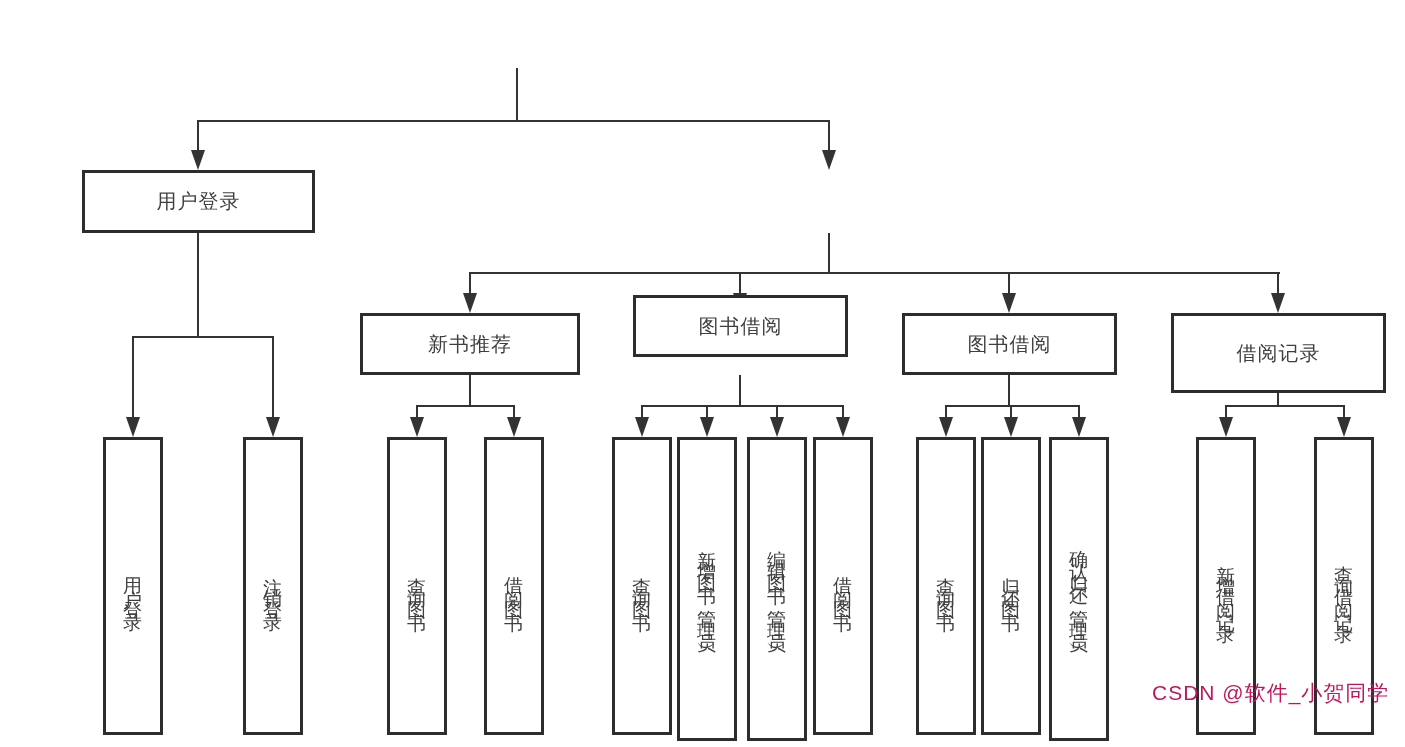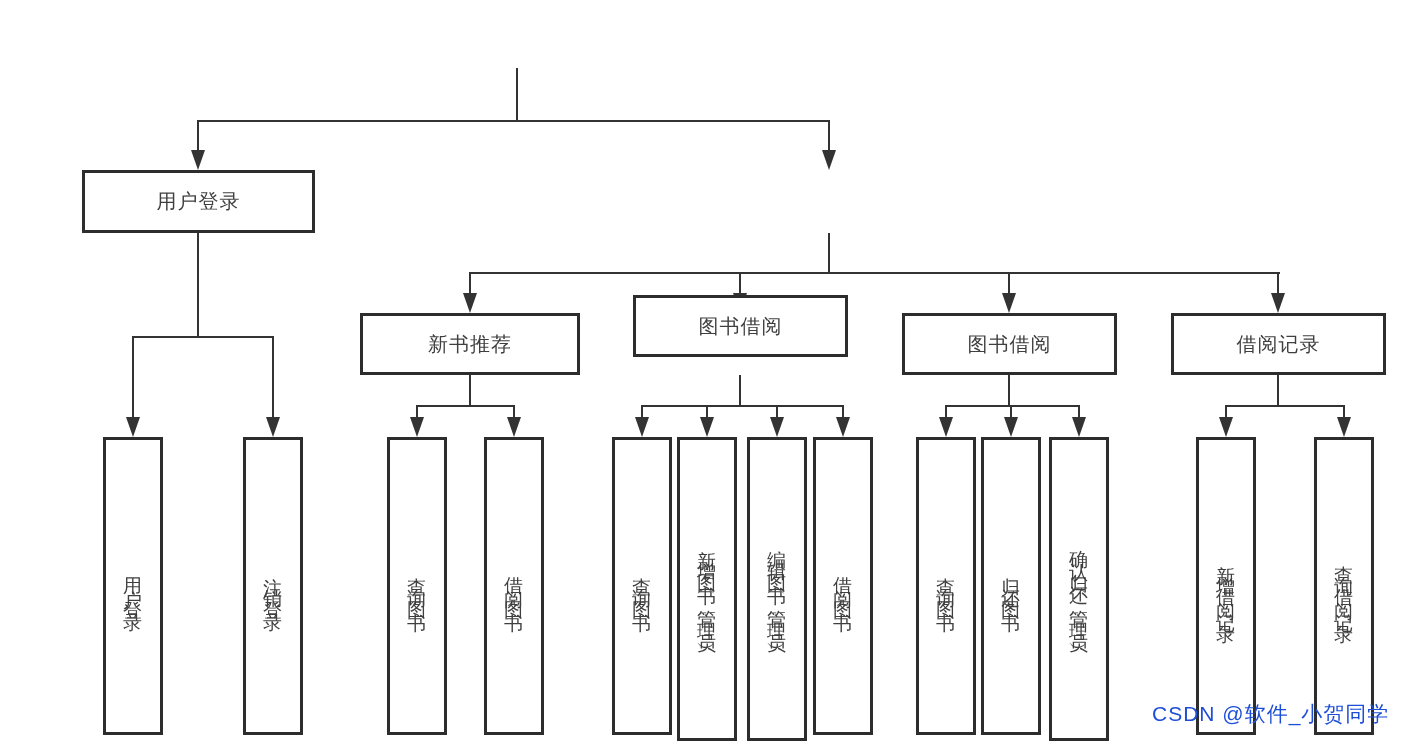--- a/index.html
+++ b/index.html
@@ -17,22 +17,22 @@
     writing-mode:vertical-rl; text-orientation:mixed;
     font-size:19px; letter-spacing:12px; line-height:1;
   }
   .line { position:absolute; background:#333333; }
   .arr {
     position:absolute; width:0; height:0;
     border-left:7px solid transparent; border-right:7px solid transparent;
     border-top:20px solid #333333;
   }
   .watermark {
-    position:absolute; left:1152px; top:700px; font-size:21px;
-    color:#1d4ed8; letter-spacing:1px; white-space:nowrap; z-index:5;
+    position:absolute; left:1152px; top:679px; font-size:21px;
+    color:#be185d; letter-spacing:1px; white-space:nowrap; z-index:5;
   }
 </style>
 </head>
 <body>
 
 <div class="canvas">
 
   <div class="line" style="left:516px;top:68px;width:2px;height:52px;"></div>
   <div class="line" style="left:197px;top:120px;width:633px;height:2px;"></div>
   <div class="line" style="left:197px;top:120px;width:2px;height:30px;"></div>
@@ -99,21 +99,21 @@
 
   <div class="node h" style="left:360px;top:313px;width:220px;height:62px;">
     <span>新书推荐</span>
   </div>
   <div class="node h" style="left:633px;top:295px;width:215px;height:62px;">
     <span>图书借阅</span>
   </div>
   <div class="node h" style="left:902px;top:313px;width:215px;height:62px;">
     <span>图书借阅</span>
   </div>
-  <div class="node h" style="left:1171px;top:313px;width:215px;height:62px;text-align:right;">
+  <div class="node h" style="left:1171px;top:313px;width:215px;height:80px;text-align:right;">
     <span>借阅记录</span>
   </div>
 
   <div class="node v" style="left:103px;top:437px;width:60px;height:298px;">
     <span>用户登录</span>
   </div>
   <div class="node v" style="left:243px;top:437px;width:60px;height:298px;">
     <span>注销登录</span>
   </div>
 

